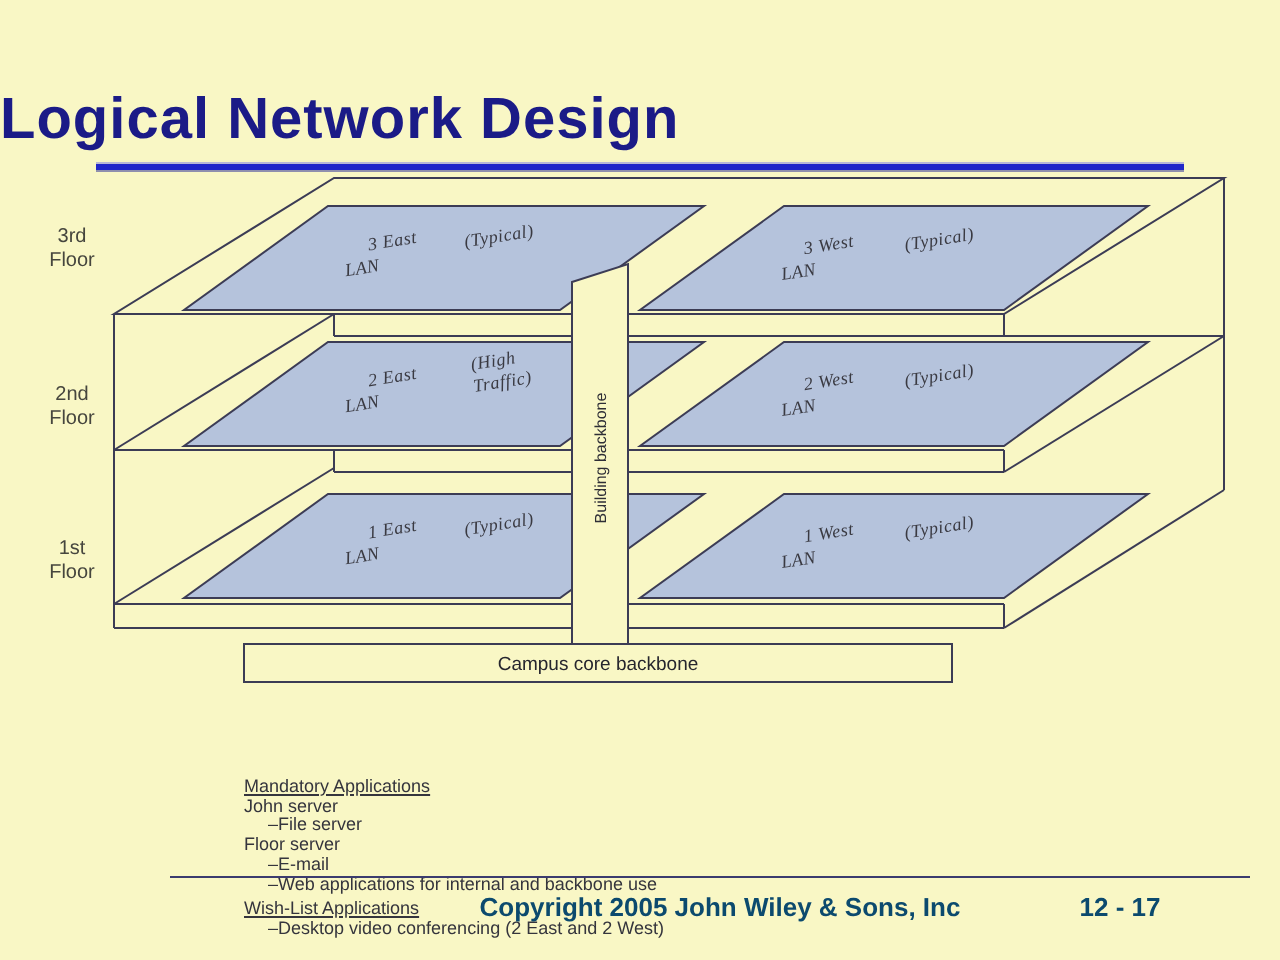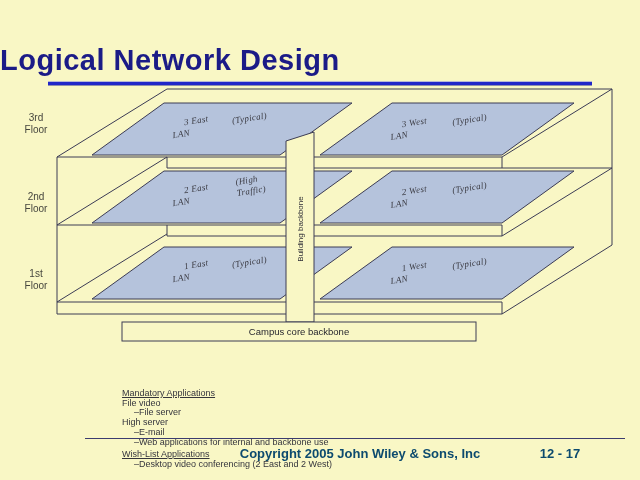--- a/index.html
+++ b/index.html
@@ -127,23 +127,23 @@
       <text x="473" y="283" text-anchor="middle"></text>
     </g>
   </g>
 
   <text x="300" y="232" transform="rotate(-90 300 229)" text-anchor="middle" font-size="8" fill="#2e2e36">Building backbone</text>
   <text x="299" y="335" text-anchor="middle" font-size="9.5" fill="#26262e">Campus core backbone</text>
 </svg>
 
 <div class="apps">
   <div class="heading">Mandatory Applications</div>
-  <div class="item">File video</div>
+  <div class="item">John server</div>
   <div class="sub">–File server</div>
-  <div class="item">High server</div>
+  <div class="item">Floor server</div>
   <div class="sub">–E-mail</div>
   <div class="sub">–Web applications for internal and backbone use</div>
   <div class="heading gap">Wish-List Applications</div>
   <div class="sub">–Desktop video conferencing (2 East and 2 West)</div>
 </div>
 
 <div class="footer-rule"></div>
 <div class="footer-copyright">Copyright 2005 John Wiley &amp; Sons, Inc</div>
 <div class="footer-page">12 - 17</div>
 

